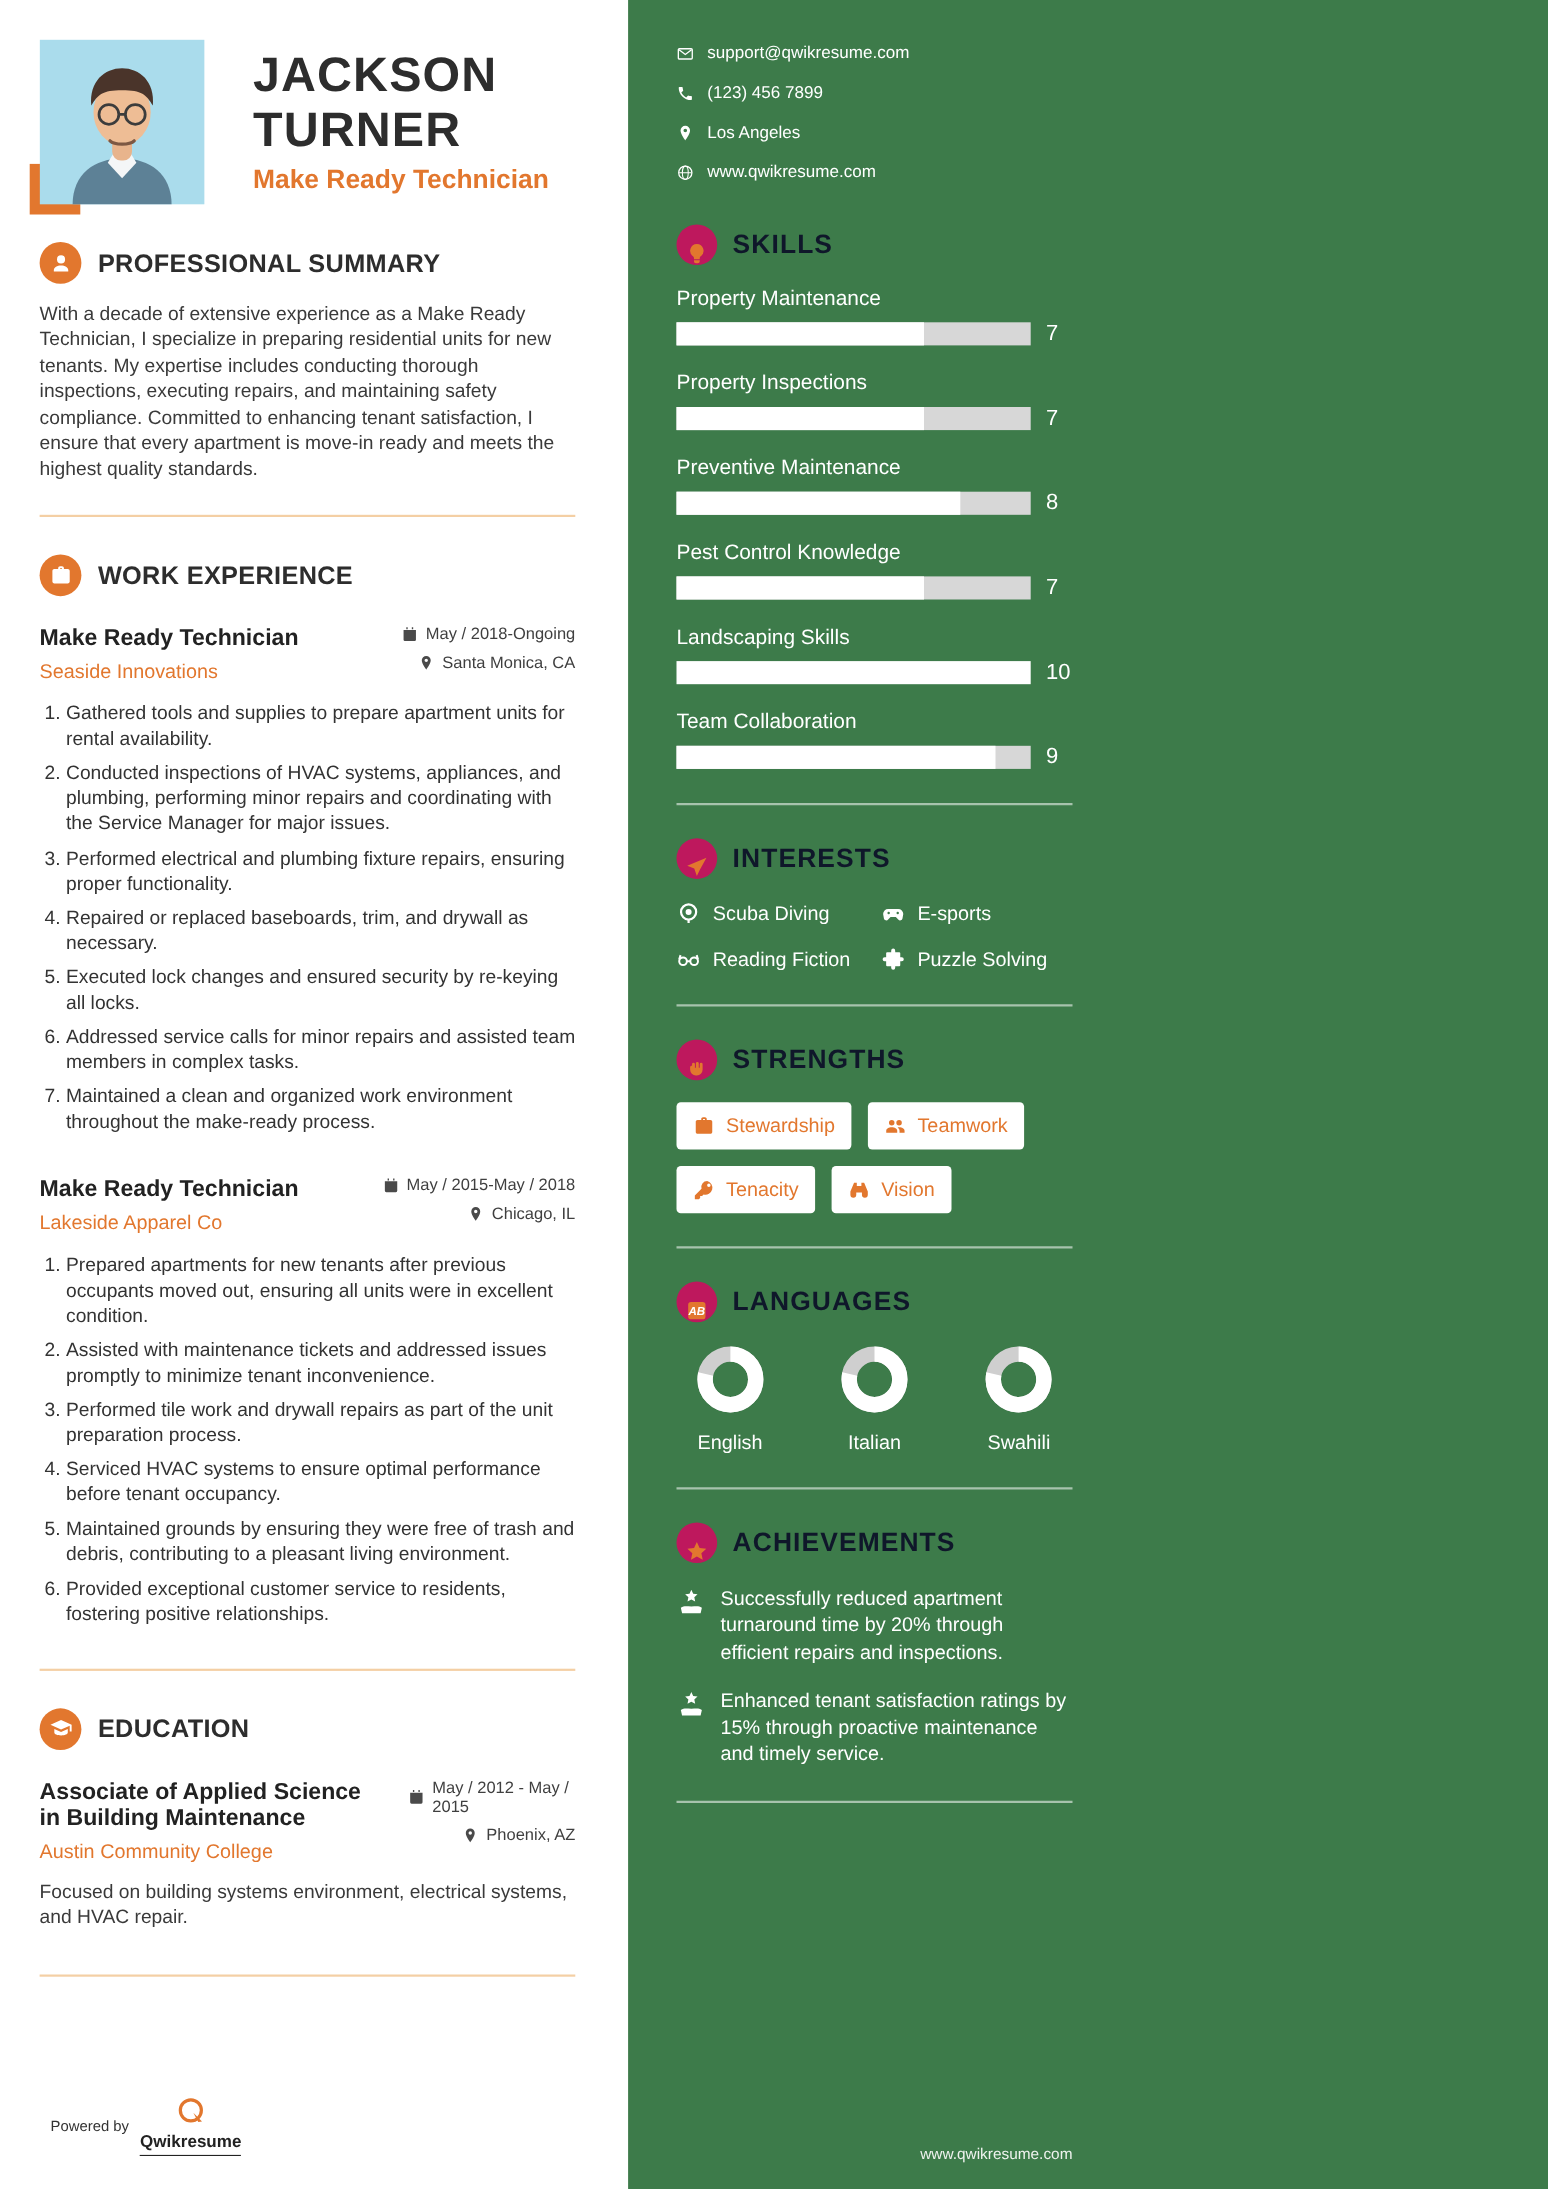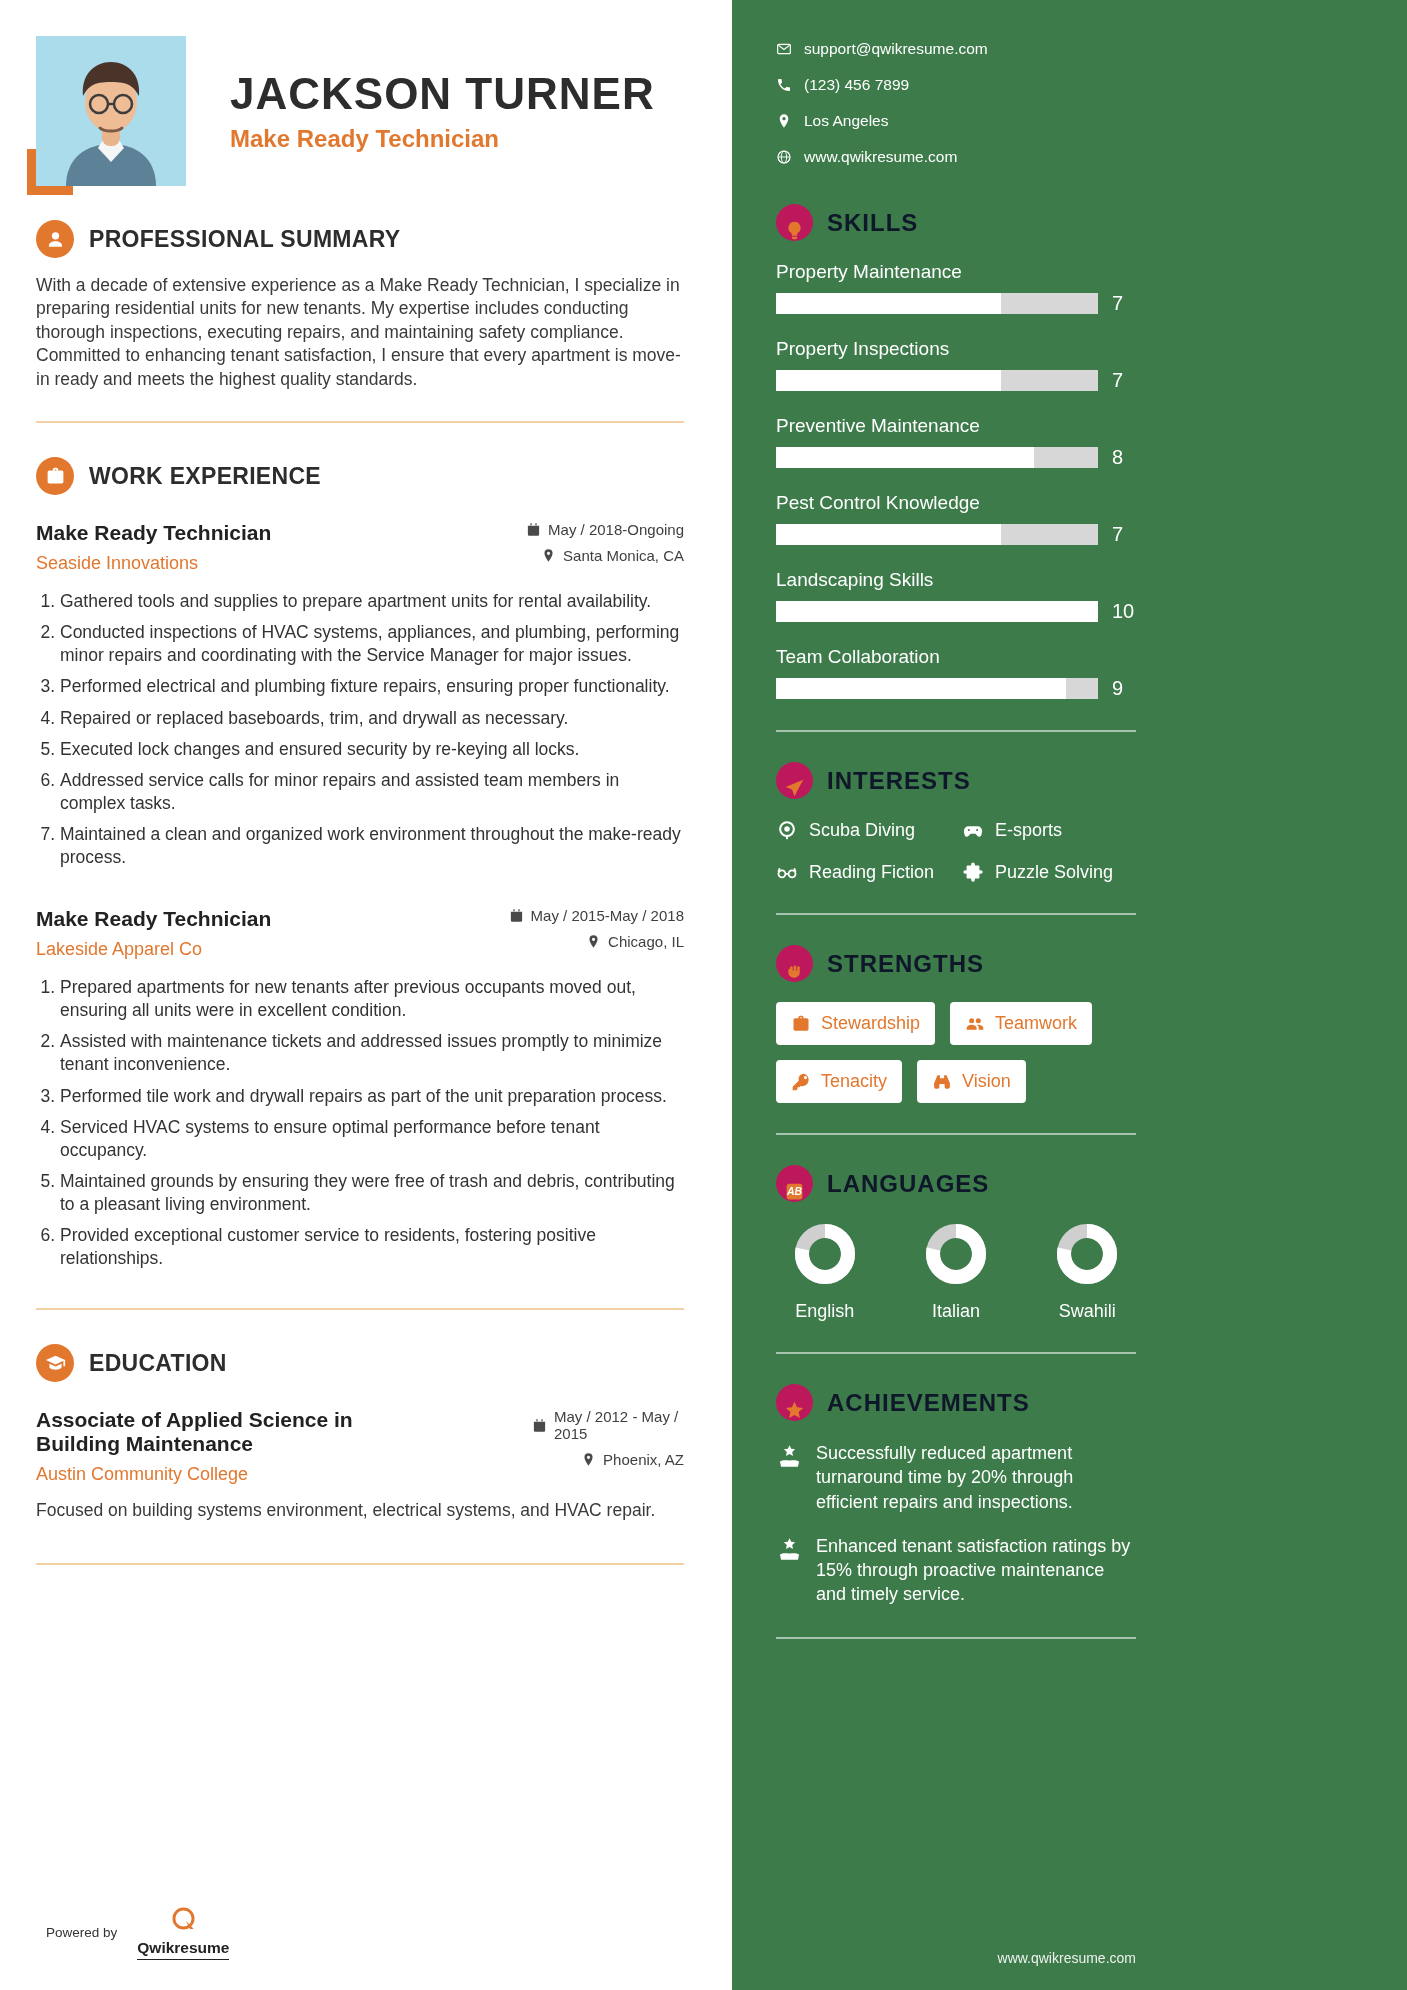--- a/index.html
+++ b/index.html
@@ -13,21 +13,21 @@
   }
   *{margin:0;padding:0;box-sizing:border-box;}
   body{
     width:1407px;height:1990px;
     font-family:"Liberation Sans",sans-serif;
     background:#fff;color:var(--body);
   }
   .page{display:flex;width:1407px;height:1990px;overflow:hidden;}
 
   
-  .left{width:732px;padding:36px 48px 0 36px;position:relative;}
+  .left{width:571px;padding:36px 48px 0 36px;position:relative;}
   .id-header{display:flex;align-items:center;gap:44px;}
   .photo-wrap{position:relative;width:150px;height:150px;flex:0 0 150px;}
   .photo-accent{position:absolute;left:-9px;bottom:-9px;width:46px;height:46px;background:var(--accent);}
   .photo{position:relative;width:150px;height:150px;display:block;}
   .id-name{font-size:44px;font-weight:800;letter-spacing:1px;color:var(--ink);}
   .id-title{font-size:24px;font-weight:600;color:var(--accent);margin-top:6px;}
 
   .sec-head{display:flex;align-items:center;gap:15px;margin-top:34px;}
   .sec-badge{width:38px;height:38px;border-radius:50%;background:var(--accent);
     display:flex;align-items:center;justify-content:center;flex:0 0 38px;}
@@ -46,21 +46,21 @@
   .meta-row{display:flex;justify-content:flex-end;align-items:center;gap:7px;margin-bottom:9px;}
   .meta-row svg{width:15px;height:15px;fill:#4a4a4a;flex:0 0 15px;}
   .bullets{margin:16px 0 0 0;padding-left:24px;font-size:17.5px;line-height:1.32;color:#333;}
   .bullets li{margin-bottom:8px;}
 
   .edu-desc{margin-top:14px;font-size:17.5px;line-height:1.34;}
   .edu-degree{max-width:400px;}
   .edu-meta{width:180px;flex:0 0 180px;}
   .edu-dates{max-width:130px;text-align:left;}
 
-  .left-footer{position:absolute;left:46px;bottom:30px;display:flex;align-items:center;gap:20px;}
+  .left-footer{position:absolute;left:46px;bottom:30px;display:flex;align-items:center;gap:10px;}
   .powered{font-size:13.5px;color:#333;}
   .brand{display:flex;align-items:center;gap:7px;flex-direction:column;}
   .brand svg{width:27px;height:27px;}
   .brand-name{font-size:15.5px;font-weight:700;color:#222;border-bottom:1.5px solid #222;padding-bottom:2px;}
 
   
   .right{flex:1;background:var(--green);color:#fff;padding:40px 0 0 44px;position:relative;}
   .right-inner{width:360px;}
 
   .contact-row{display:flex;align-items:center;gap:12px;margin-bottom:18px;font-size:15.5px;}

